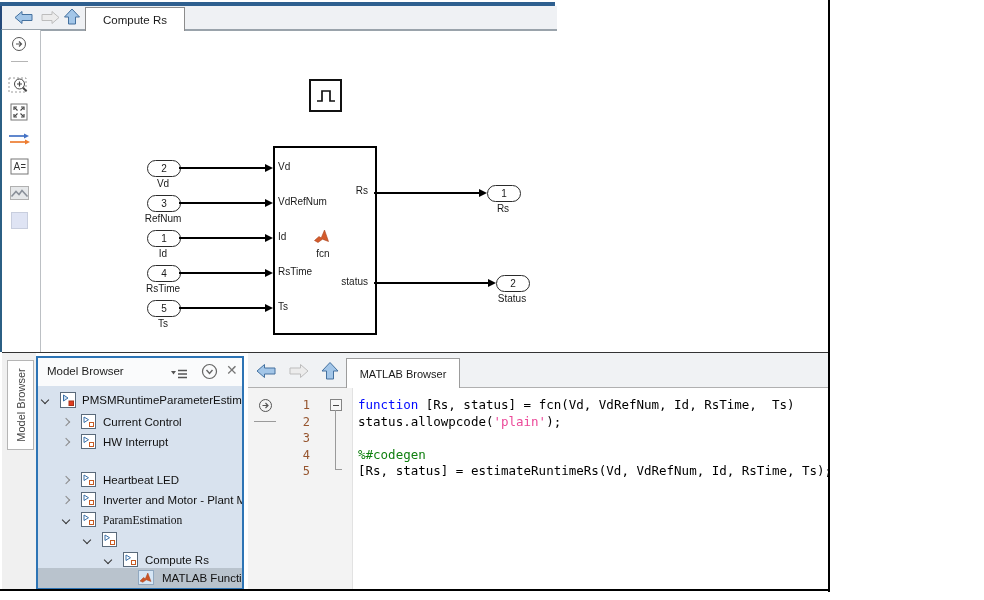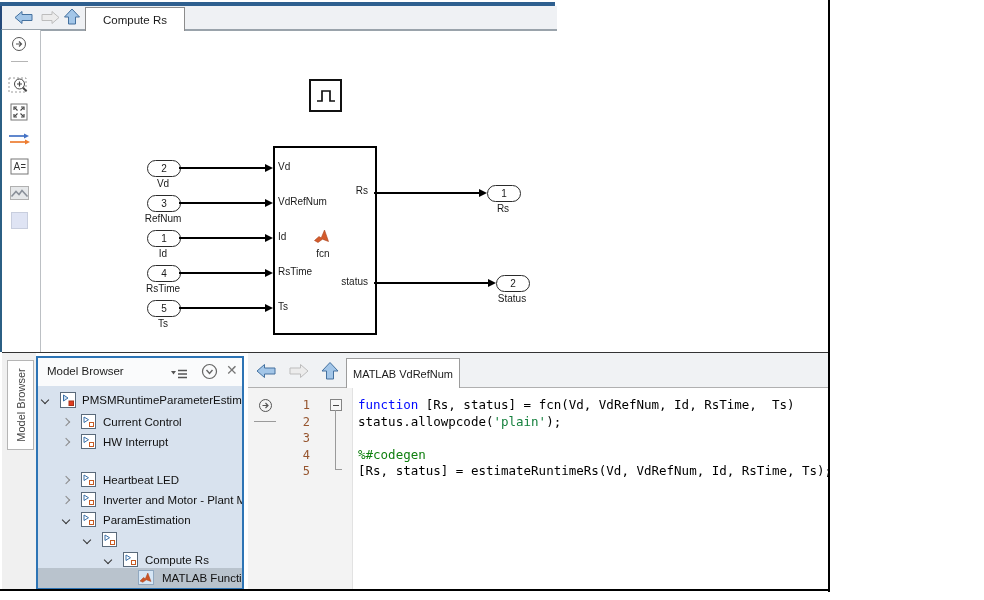--- a/index.html
+++ b/index.html
@@ -49,21 +49,21 @@
   
   .ed-toolbar{left:248px;top:353px;width:580px;height:35px;background:#f0f2f4;border-bottom:1px solid #b0b0b0;box-sizing:border-box;}
   .ed-tab{left:346px;top:358px;width:112px;height:30px;background:#fff;border:1px solid #9c9c9c;border-bottom:none;
           font-size:11px;display:flex;align-items:center;justify-content:center;}
   .ed-body{left:248px;top:388px;width:580px;height:201px;background:#fff;}
   .ed-gutter{left:248px;top:388px;width:104px;height:201px;background:#f3f3f3;border-right:1px solid #e2e2e2;}
   .gut-sep{left:254px;top:421px;width:22px;height:1px;background:#9a9a9a;}
   .line-num{position:absolute;width:40px;text-align:right;font-family:"DejaVu Sans Mono",monospace;font-size:12px;color:#96552e;}
   .code-line{position:absolute;left:358px;font-family:"DejaVu Sans Mono",monospace;font-size:12.5px;white-space:pre;color:#000;}
   .tok-keyword{color:#0008ff;}
-  .tok-string{color:#15803d;}
+  .tok-string{color:#ec4899;}
   .tok-comment{color:#118011;}
   .fold-box{left:330px;top:399px;width:10px;height:10px;border:1px solid #848484;background:#f7f7f7;
             display:flex;align-items:center;justify-content:center;}
   .fold-box div{width:6px;height:1px;background:#444;}
   .fold-line{left:335px;top:410px;width:1px;height:59px;background:#9a9a9a;}
   .fold-tick{left:335px;top:469px;width:7px;height:1px;background:#9a9a9a;}
 </style>
 </head>
 <body>
 
@@ -261,21 +261,21 @@
           </svg></span>
         <span class="tlabel" style="left: 65px;">Inverter and Motor - Plant M</span>
       </div>
       <div class="tree-row" style="top: 124px;">
         <span class="chev exp" style="left: 25px;"></span>
         <span class="ticon" style="left: 43px;"><svg width="15" height="15">
             <rect x="0.5" y="0.5" width="14" height="14" fill="#fff" stroke="#5a6a7a"></rect>
             <path d="M3 3 L3 8.5 L7.5 5.7 Z" fill="#fff" stroke="#3a70a8"></path>
             <rect x="8.5" y="8.5" width="4" height="4" fill="#fff" stroke="#c75a22"></rect>
           </svg></span>
-        <span class="tlabel" style="left: 65px;">ParamEstimation</span>
+        <span class="tlabel" style="left: 65px; font-family: Liberation Serif, serif;">ParamEstimation</span>
       </div>
       <div class="tree-row" style="top: 144px;">
         <span class="chev exp" style="left: 46px;"></span>
         <span class="ticon" style="left: 64px;"><svg width="15" height="15">
             <rect x="0.5" y="0.5" width="14" height="14" fill="#fff" stroke="#5a6a7a"></rect>
             <path d="M3 3 L3 8.5 L7.5 5.7 Z" fill="#fff" stroke="#3a70a8"></path>
             <rect x="8.5" y="8.5" width="4" height="4" fill="#fff" stroke="#c75a22"></rect>
           </svg></span>
         <span class="tlabel" style="left: 86px; margin-top: 36px;">RsEstimation</span>
       </div>
@@ -307,21 +307,21 @@
     <svg width="21" height="16">
         <polygon points="12.5,1.5 20,8 12.5,14.5 12.5,11 2,11 2,5 12.5,5" fill="#ececec" stroke="#bdbdbd"></polygon>
       </svg>
   </div>
   <div class="abs" style="left:320px;top:361px;">
     <svg width="20" height="20">
         <polygon points="10,1.5 2,10 6.5,10 6.5,18 13.5,18 13.5,10 18,10" fill="#a3c6e8" stroke="#44719f"></polygon>
       </svg>
   </div>
   <div class="abs ed-tab">
-    <span>MATLAB VdRefNum</span>
+    <span>MATLAB Browser</span>
   </div>
 
   <div class="abs ed-body"></div>
   <div class="abs ed-gutter"></div>
   <div class="abs" style="left:258px;top:398px;">
     <svg width="15" height="15">
         <circle cx="7.5" cy="7.5" r="6" fill="none" stroke="#555"></circle>
         <path d="M4.5 7.5 h5 M7.5 5 L10 7.5 L7.5 10" stroke="#555" fill="none" stroke-width="1.2"></path>
       </svg>
   </div>

